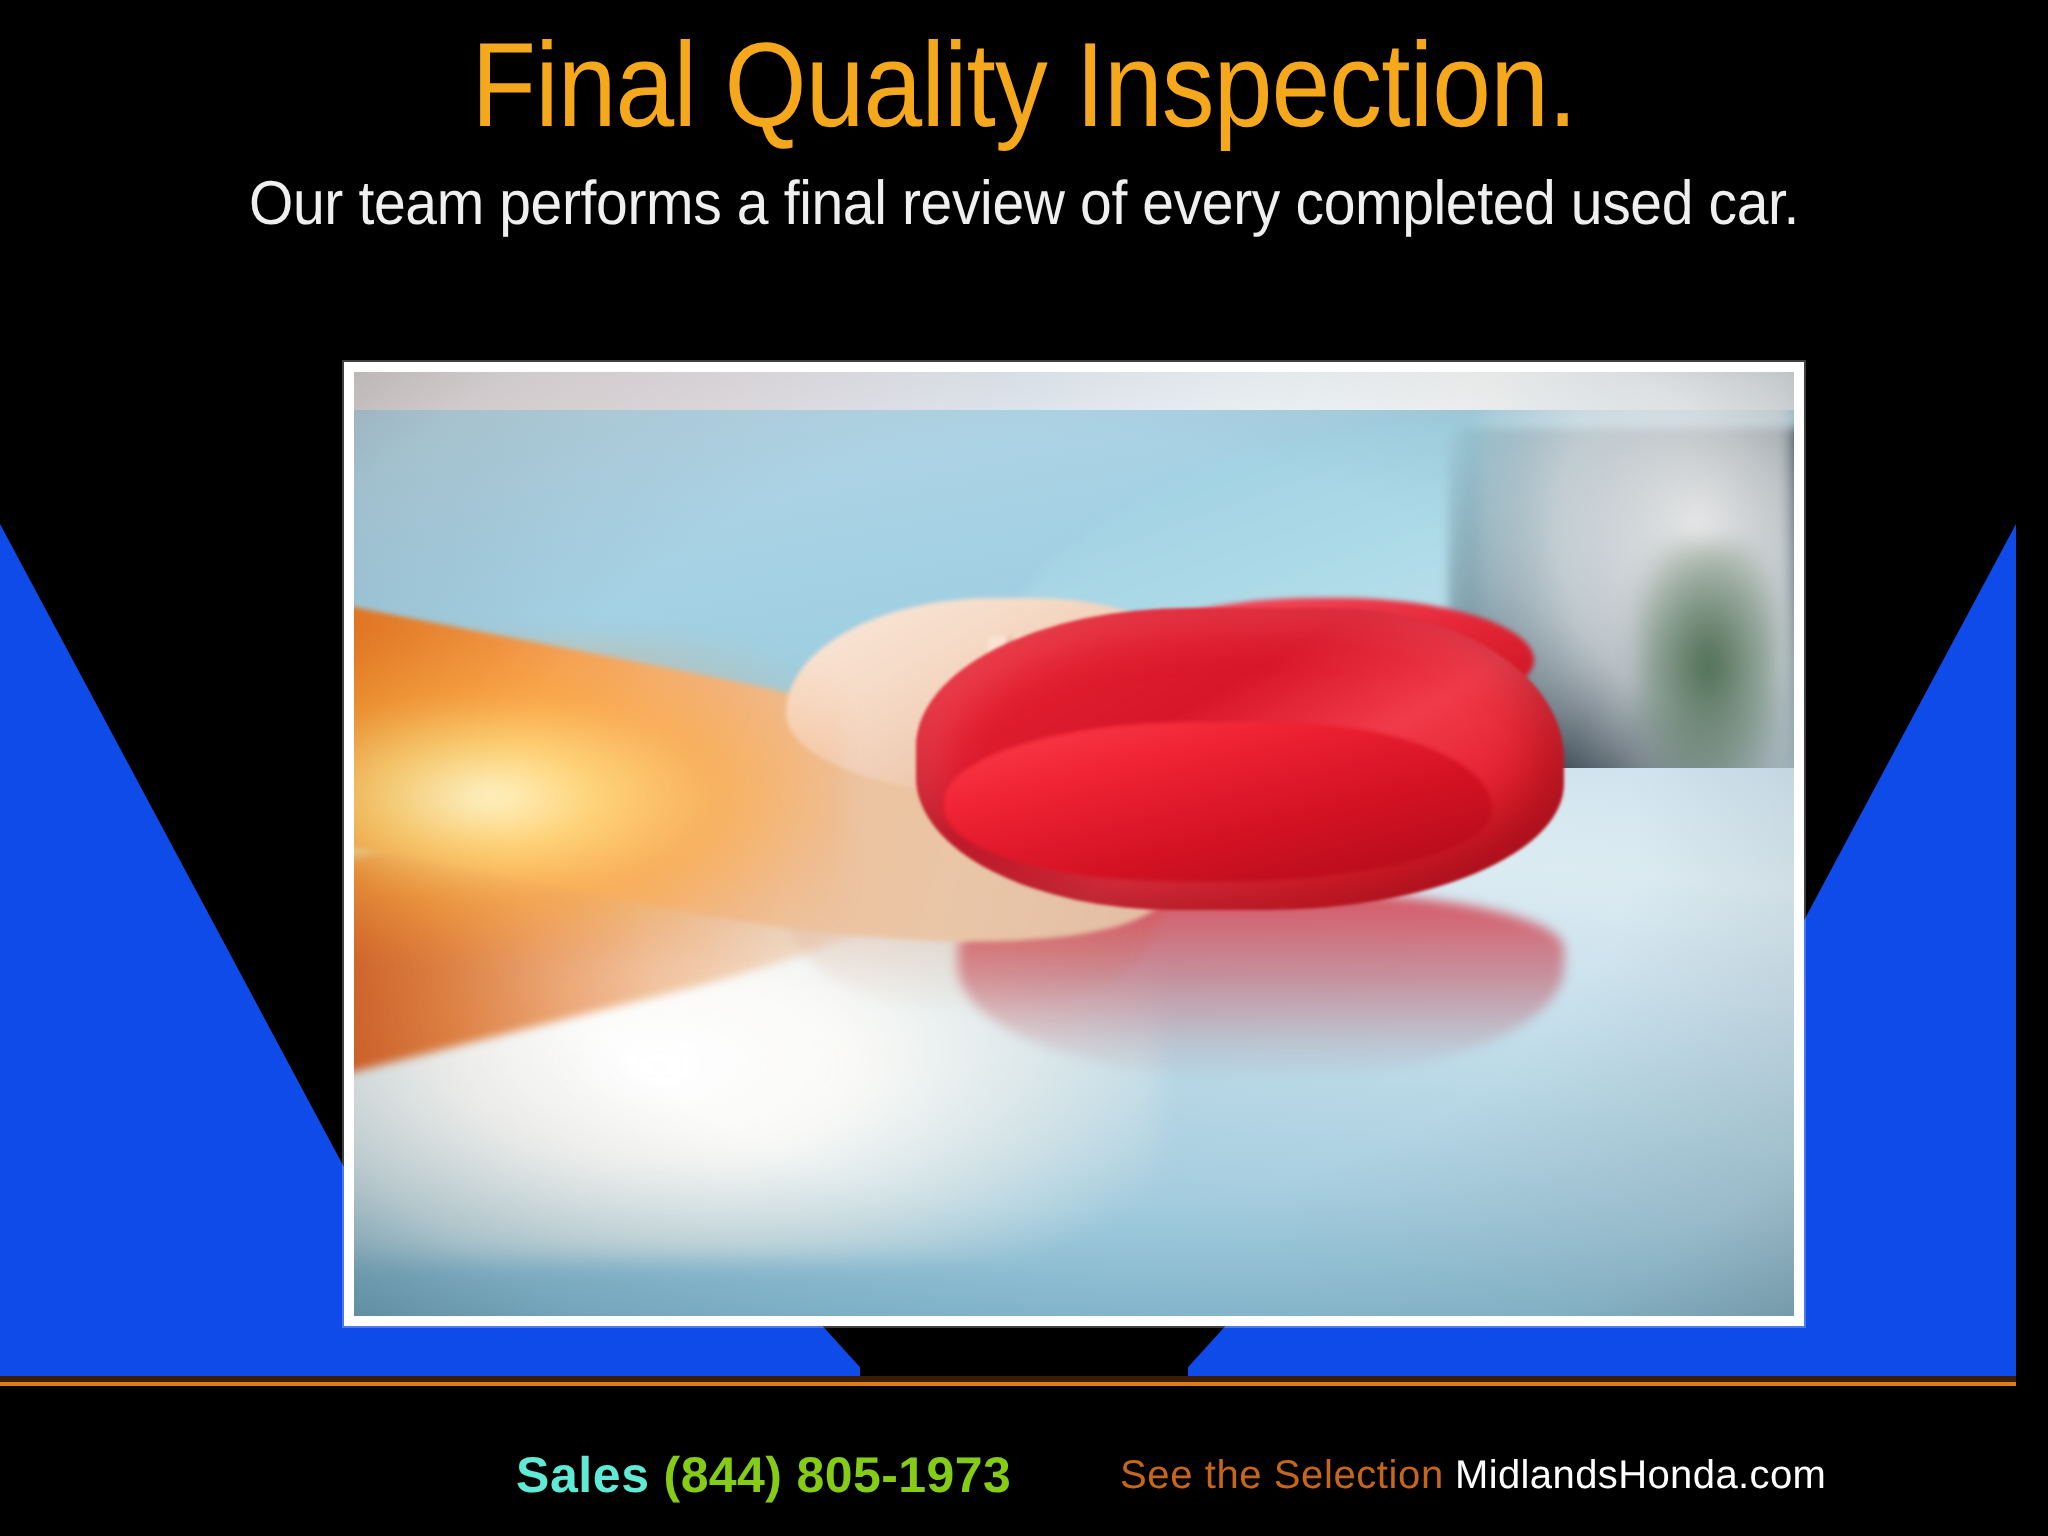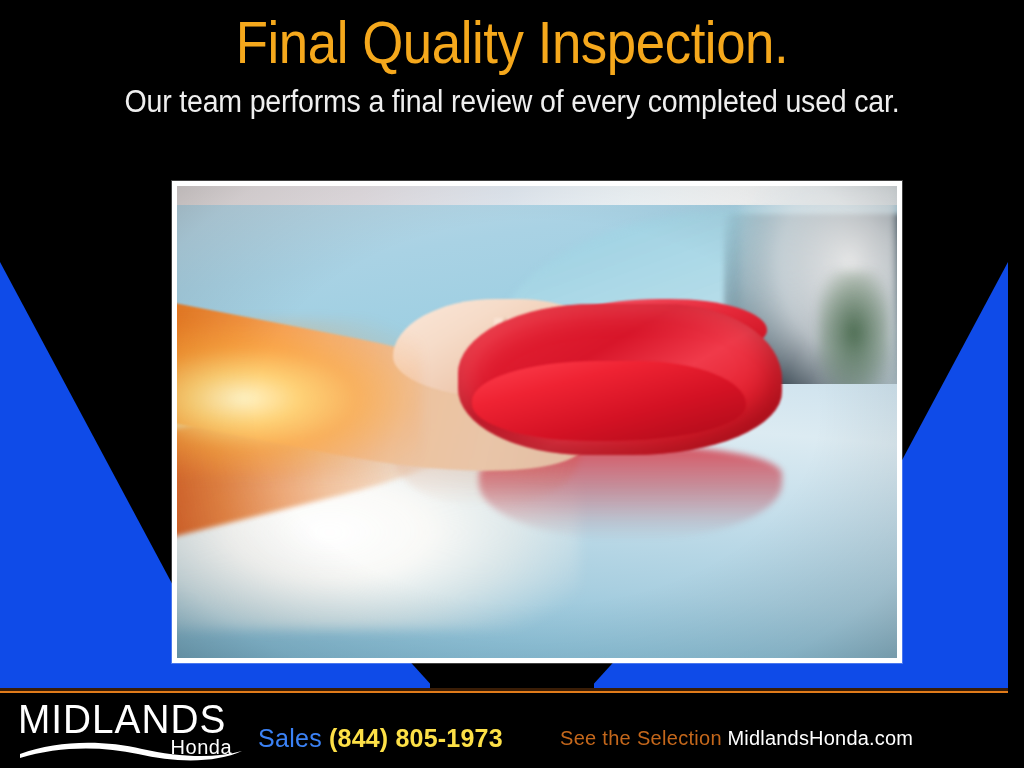--- a/index.html
+++ b/index.html
@@ -357,26 +357,26 @@
     overflow: visible;
   }
   .contact {
     position: absolute;
     left: 258px; top: 722px;
     font-size: 25px;
     line-height: 32px;
     white-space: nowrap;
   }
   .lbl-orange {
-    color: #3b82f6;
-    font-weight: 400;
+    color: #5eead4;
+    font-weight: 700;
     letter-spacing: 0.3px;
   }
   .val-white {
-    color: #fde047;
+    color: #84cc16;
     font-weight: 700;
     letter-spacing: 0.2px;
   }
   .selection {
     position: absolute;
     left: 560px; top: 722px;
     font-size: 20px;
     line-height: 32px;
     white-space: nowrap;
   }
@@ -431,28 +431,20 @@
       <div class="ph-flare"></div>
       <div class="ph-vignette"></div>
     </div>
   </div>
 
   <div class="rule-dark"></div>
   <div class="rule-orange"></div>
 
   <div class="footer"></div>
 
-  <div class="logo">
-    <div class="logo-word">MIDLANDS</div>
-    <div class="logo-sub">Honda</div>
-    <svg class="logo-swoosh" viewBox="0 0 226 24">
-      <path d="M2 16 C 40 2, 86 2, 124 11 C 160 19, 196 21, 224 13
-               C 198 25, 158 25, 120 16 C 84 8, 40 8, 2 20 Z" fill="#FFFFFF"></path>
-    </svg>
-  </div>
 
   <div class="contact">
     <span class="lbl-orange">Sales</span>
     <span class="val-white">(844) 805-1973</span>
   </div>
 
   <div class="selection">
     <span class="lbl-orange2">See the Selection</span>
     <span class="val-white2">MidlandsHonda.com</span>
   </div>

